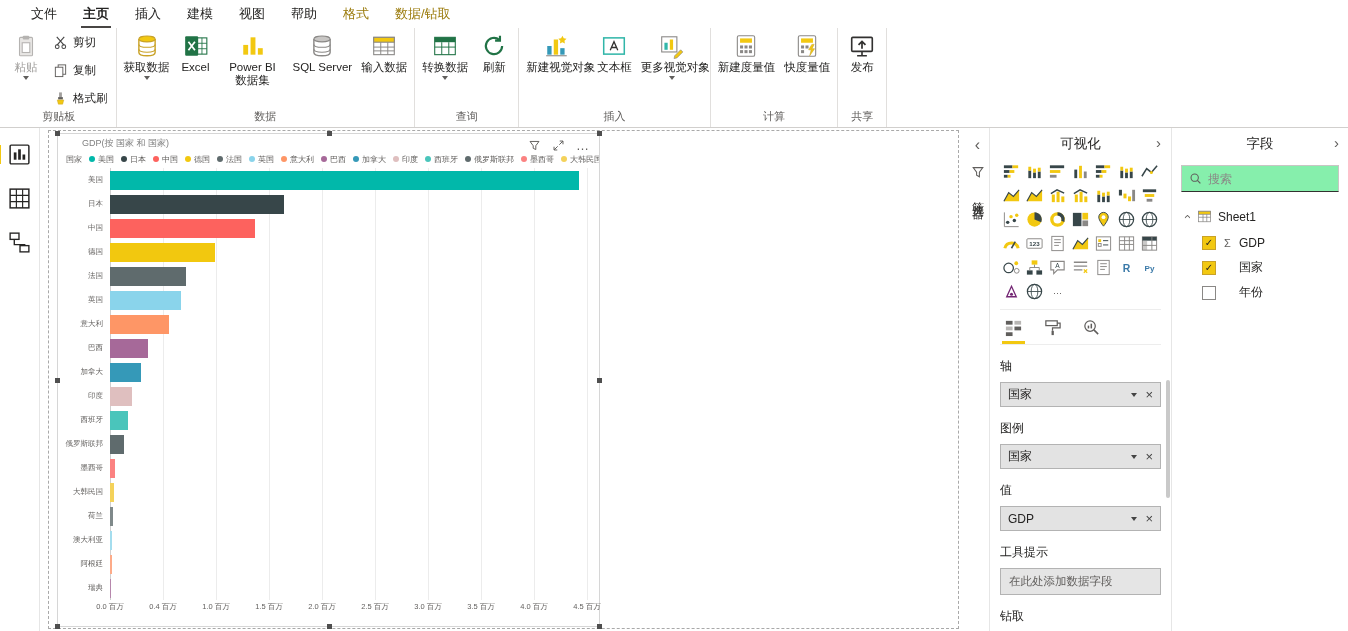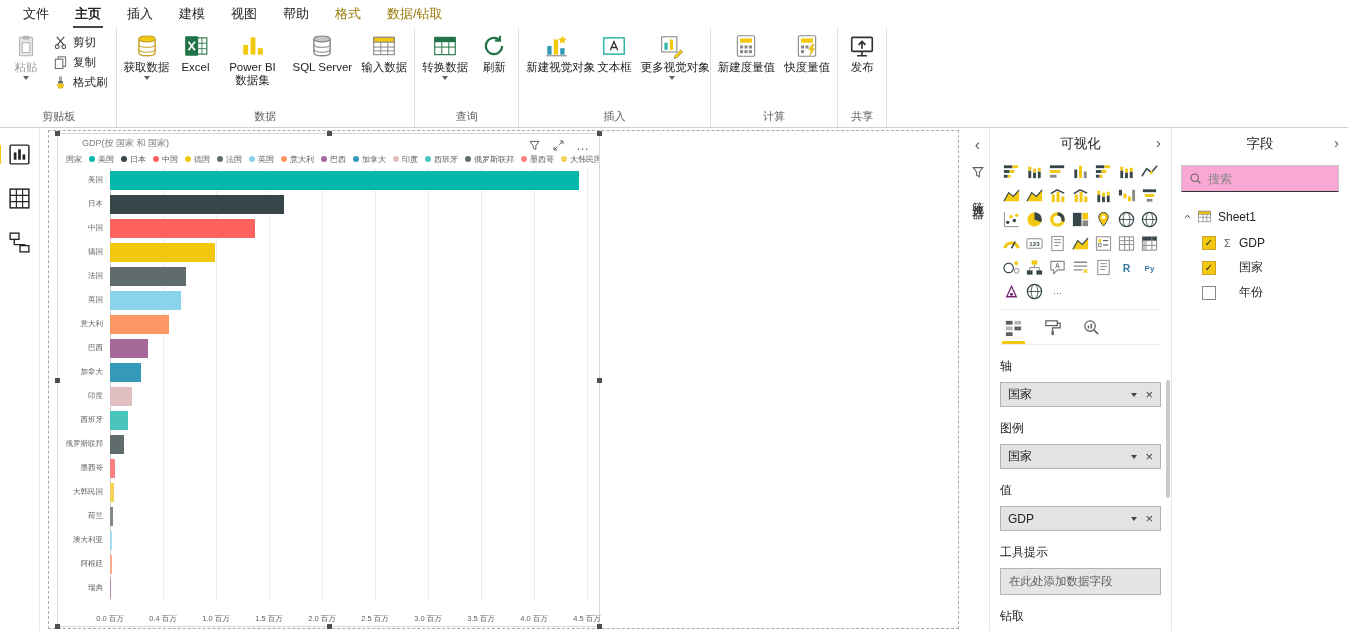--- a/index.html
+++ b/index.html
@@ -1,34 +1,34 @@
 <!DOCTYPE html>
 <html><head>
 <meta charset="utf-8">
 <style>
   *{margin:0;padding:0;box-sizing:border-box;}
   html,body{width:1348px;height:631px;overflow:hidden;}
   body{font-family:"Liberation Sans","DejaVu Sans",sans-serif;background:#fff;color:#252423;font-size:12px;}
   
   .ribbon{height:128px;background:#fff;border-bottom:1px solid #d1cfcd;display:flex;flex-direction:column;}
-  .tabs{height:28px;display:flex;align-items:stretch;padding-left:10px;}
+  .tabs{height:28px;display:flex;align-items:stretch;padding-left:18px;}
   .tab{padding:0 13px;font-size:13px;line-height:28px;position:relative;cursor:default;white-space:nowrap;}
   .tab.active{font-weight:bold;}
   .tab.active:after{content:"";position:absolute;left:11px;right:11px;bottom:0;height:2px;background:#484644;}
   .tab.contextual{color:#9a7a0a;}
   .ribbon-body{flex:1;display:flex;align-items:stretch;padding-left:2px;}
   .rb-group{display:flex;flex-direction:column;border-right:1px solid #e1dfdd;padding:2px 3px 0;}
   .rb-row{display:flex;flex:1;align-items:flex-start;gap:1px;}
   .rb-name{font-size:11px;color:#605e5c;text-align:center;padding:1px 2px 3px;}
   .rb-btn{display:flex;flex-direction:column;align-items:center;text-align:center;font-size:11.5px;padding:3px 4px 1px;min-width:42px;border-radius:2px;}
   .rb-btn .ic{width:26px;height:26px;margin-bottom:2px;display:block;}
   .rb-btn .lbl{line-height:1.15;max-width:62px;word-break:keep-all;white-space:normal;}
   .rb-btn.disabled .lbl{color:#a19f9d;}
   .caret{width:0;height:0;border-left:3.5px solid transparent;border-right:3.5px solid transparent;border-top:4px solid #605e5c;margin-top:2px;}
-  .rb-small-stack{display:flex;flex-direction:column;gap:1px;padding-top:3px;}
+  .rb-small-stack{display:flex;flex-direction:column;gap:9px;padding-top:3px;}
   .rb-btn-sm{display:flex;align-items:center;gap:5px;font-size:11.5px;padding:2px 5px;white-space:nowrap;}
   .rb-btn-sm .ic{width:15px;height:15px;display:block;}
   
   .main{display:flex;height:503px;}
   .rail{width:40px;border-right:1px solid #e6e6e6;display:flex;flex-direction:column;align-items:center;padding-top:14px;gap:19px;background:#fff;}
   .rail-item{width:25px;height:25px;position:relative;}
   .rail-item.active:before{content:"";position:absolute;left:-8px;top:3px;bottom:3px;width:2px;background:#f2c811;}
   .canvas{flex:1;position:relative;background:#fff;}
   .page{position:absolute;left:8px;top:2px;right:7px;bottom:2px;border:1px dashed #a9a9a9;background:#fff;}
   .visual{position:absolute;left:17px;top:5px;width:543px;height:494px;background:#fff;border:1px solid #d6d6d6;}
@@ -45,21 +45,21 @@
   .leg-item{display:flex;align-items:center;gap:3px;}
   .dot{width:6px;height:6px;border-radius:50%;flex:none;}
   .chart{position:relative;margin-top:3px;}
   .grid{position:absolute;left:52px;right:12px;top:0;bottom:16px;}
   .gl{position:absolute;top:0;bottom:0;width:1px;background:#ececec;}
   .crow{display:flex;align-items:center;height:24px;position:relative;}
   .ylab{width:52px;padding-right:7px;font-size:7.5px;color:#605e5c;text-align:right;flex:none;white-space:nowrap;}
   .bars{flex:1;margin-right:12px;display:flex;align-items:center;}
   .bar{height:19px;min-width:1px;}
   .xaxis{position:relative;height:14px;margin:2px 12px 0 52px;font-size:7.5px;color:#605e5c;}
-  .xt{position:absolute;transform:translateX(-50%);white-space:nowrap;top:12px;}
+  .xt{position:absolute;transform:translateX(-50%);white-space:nowrap;top:0;}
   
   .fstrip{width:24px;border-right:1px solid #e6e6e6;background:#fff;display:flex;flex-direction:column;align-items:center;padding-top:10px;gap:13px;}
   .fexp{font-size:16px;color:#605e5c;line-height:14px;}
   .vtext{writing-mode:vertical-rl;font-size:12px;color:#252423;letter-spacing:3px;}
   
   .vizp{width:182px;border-right:1px solid #e6e6e6;background:#fff;position:relative;overflow:hidden;padding:0 10px;}
   .p-head{height:32px;display:flex;align-items:center;justify-content:center;position:relative;font-size:13.5px;}
   .p-collapse{position:absolute;right:0;top:7px;color:#605e5c;font-size:15px;line-height:15px;}
   .vgrid{display:flex;flex-wrap:wrap;gap:2px 1px;}
   .vcell{width:22px;height:22px;display:flex;align-items:center;justify-content:center;}
@@ -69,21 +69,21 @@
   .wsec{margin-top:13px;}
   .wlab{font-size:12px;margin-bottom:7px;}
   .chip{height:25px;background:#e3e3e3;border:1px solid #b3b3b3;display:flex;align-items:center;font-size:12px;padding:0 7px;}
   .chip .sp{flex:1;}
   .chip .chx{color:#444;font-size:13px;padding-left:8px;}
   .chip .caret{margin:0 0 0 6px;border-top-color:#444;}
   .dropbox{height:27px;border:1px solid #b3b3b3;background:#e5e5e5;display:flex;align-items:center;font-size:11.5px;color:#605e5c;padding:0 8px;}
   .vscroll{position:absolute;right:1px;top:252px;width:4px;height:118px;background:#c9c9c9;border-radius:2px;}
   
   .fldp{width:176px;background:#fff;position:relative;overflow:hidden;padding:0 9px;}
-  .search{margin-top:5px;height:27px;border:1px solid #c8c6c4;border-bottom:1px solid #323130;display:flex;align-items:center;gap:6px;padding:0 7px;background:#f9a8d4;}
+  .search{margin-top:5px;height:27px;border:1px solid #c8c6c4;border-bottom:1px solid #323130;display:flex;align-items:center;gap:6px;padding:0 7px;background:#86efac;}
   .search svg{flex:none;}
   .search input{border:none;outline:none;flex:1;min-width:0;font-size:12px;font-family:inherit;color:#252423;background:transparent;}
   .search input::placeholder{color:#8a8886;}
   .tbl-row{display:flex;align-items:center;gap:6px;height:27px;font-size:12px;margin-top:11px;}
   .chev-up{display:inline-block;transform:rotate(-90deg);color:#605e5c;font-size:13px;width:10px;text-align:center;}
   .f-row{display:flex;align-items:center;gap:6px;height:25px;font-size:12px;padding-left:21px;}
   .cb{width:14px;height:14px;border:1px solid #8a8886;background:#fff;flex:none;display:flex;align-items:center;justify-content:center;}
   .cb.on{background:#f2c811;border-color:#c9a227;}
   .cb.on:after{content:"✓";font-size:10px;color:#252423;}
   .sigma{color:#605e5c;font-size:11px;width:11px;text-align:center;flex:none;}

